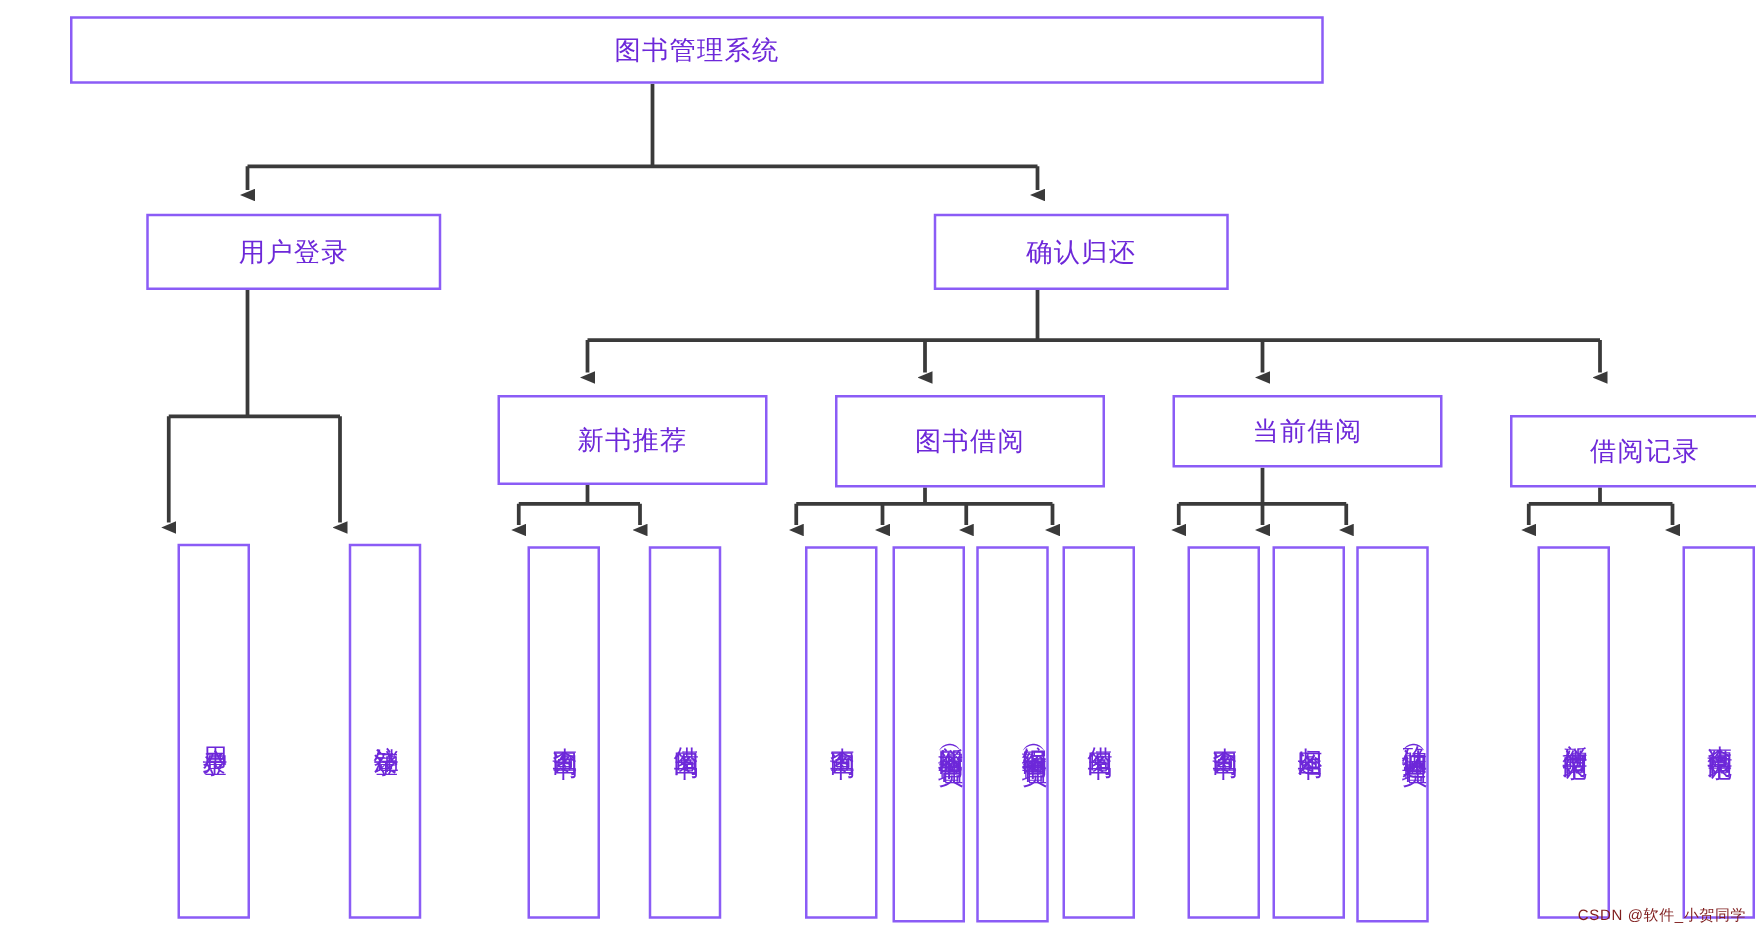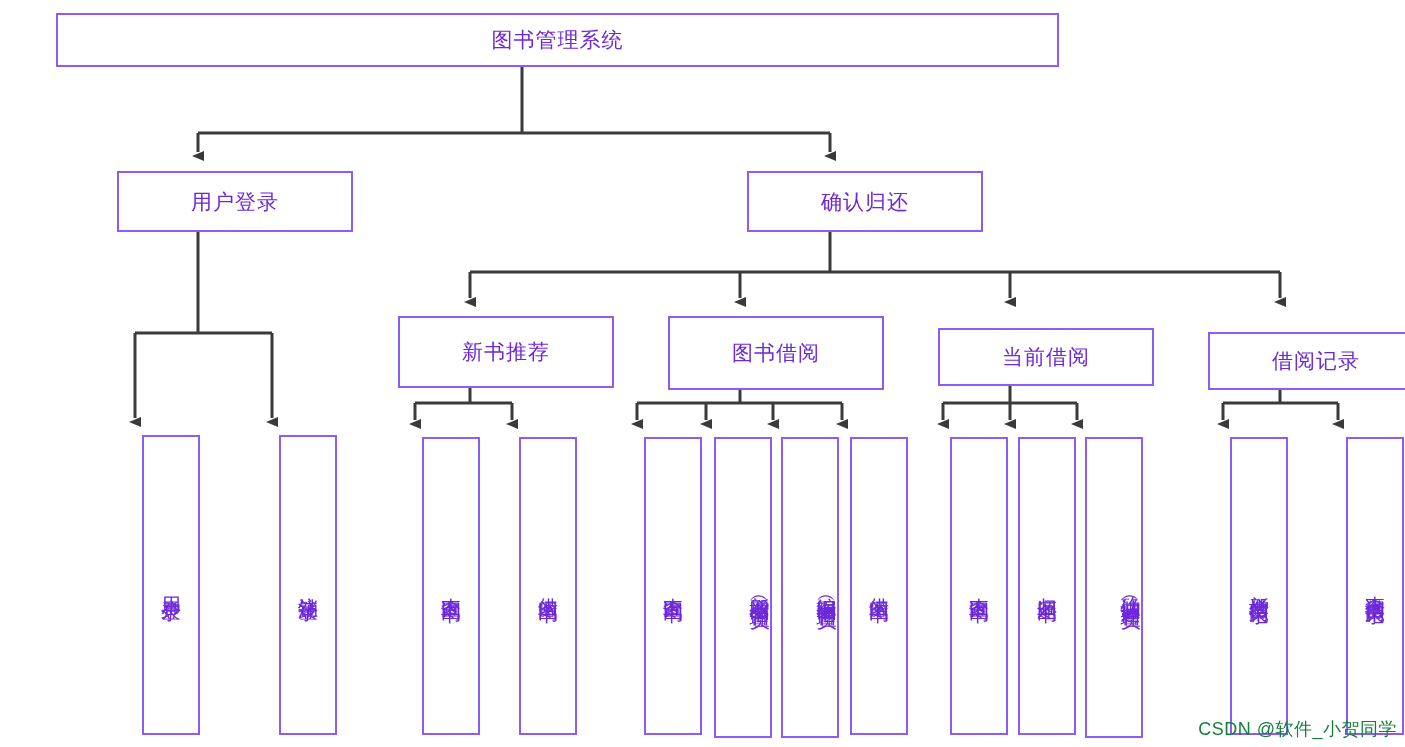--- a/index.html
+++ b/index.html
@@ -56,22 +56,22 @@
     text-align: left;
   }
   .node-box.v-node.v-center {
     align-items: center;
     padding-top: 0;
   }
   .watermark {
     position: absolute;
     right: 8px;
     bottom: 6px;
-    font-size: 18px;
-    color: #15803d;
+    font-size: 12px;
+    color: #7f1d1d;
     letter-spacing: 0.5px;
     white-space: nowrap;
     pointer-events: none;
   }
 </style>
 </head>
 <body>
 
 <div id="diagram-root">
 
@@ -135,21 +135,21 @@
   <div class="node-box h-node" style="left:711px; top:171px; width:236px; height:61px;">
     <span>确认归还</span>
   </div>
 
   <div class="node-box h-node" style="left:362px; top:316px; width:216px; height:72px;">
     <span>新书推荐</span>
   </div>
   <div class="node-box h-node" style="left:632px; top:316px; width:216px; height:74px;">
     <span>图书借阅</span>
   </div>
-  <div class="node-box h-node" style="left:902px; top:328px; width:216px; height:58px;">
+  <div class="node-box h-node" style="left:902px; top:316px; width:216px; height:58px;">
     <span>当前借阅</span>
   </div>
   <div class="node-box h-node" style="left:1172px; top:332px; width:216px; height:58px;">
     <span>借阅记录</span>
   </div>
 
   <div class="node-box v-node v-center" style="left:106px; top:435px; width:58px; height:300px;">
     <span class="v-label">用户登录</span>
   </div>
   <div class="node-box v-node v-center" style="left:243px; top:435px; width:58px; height:300px;">

